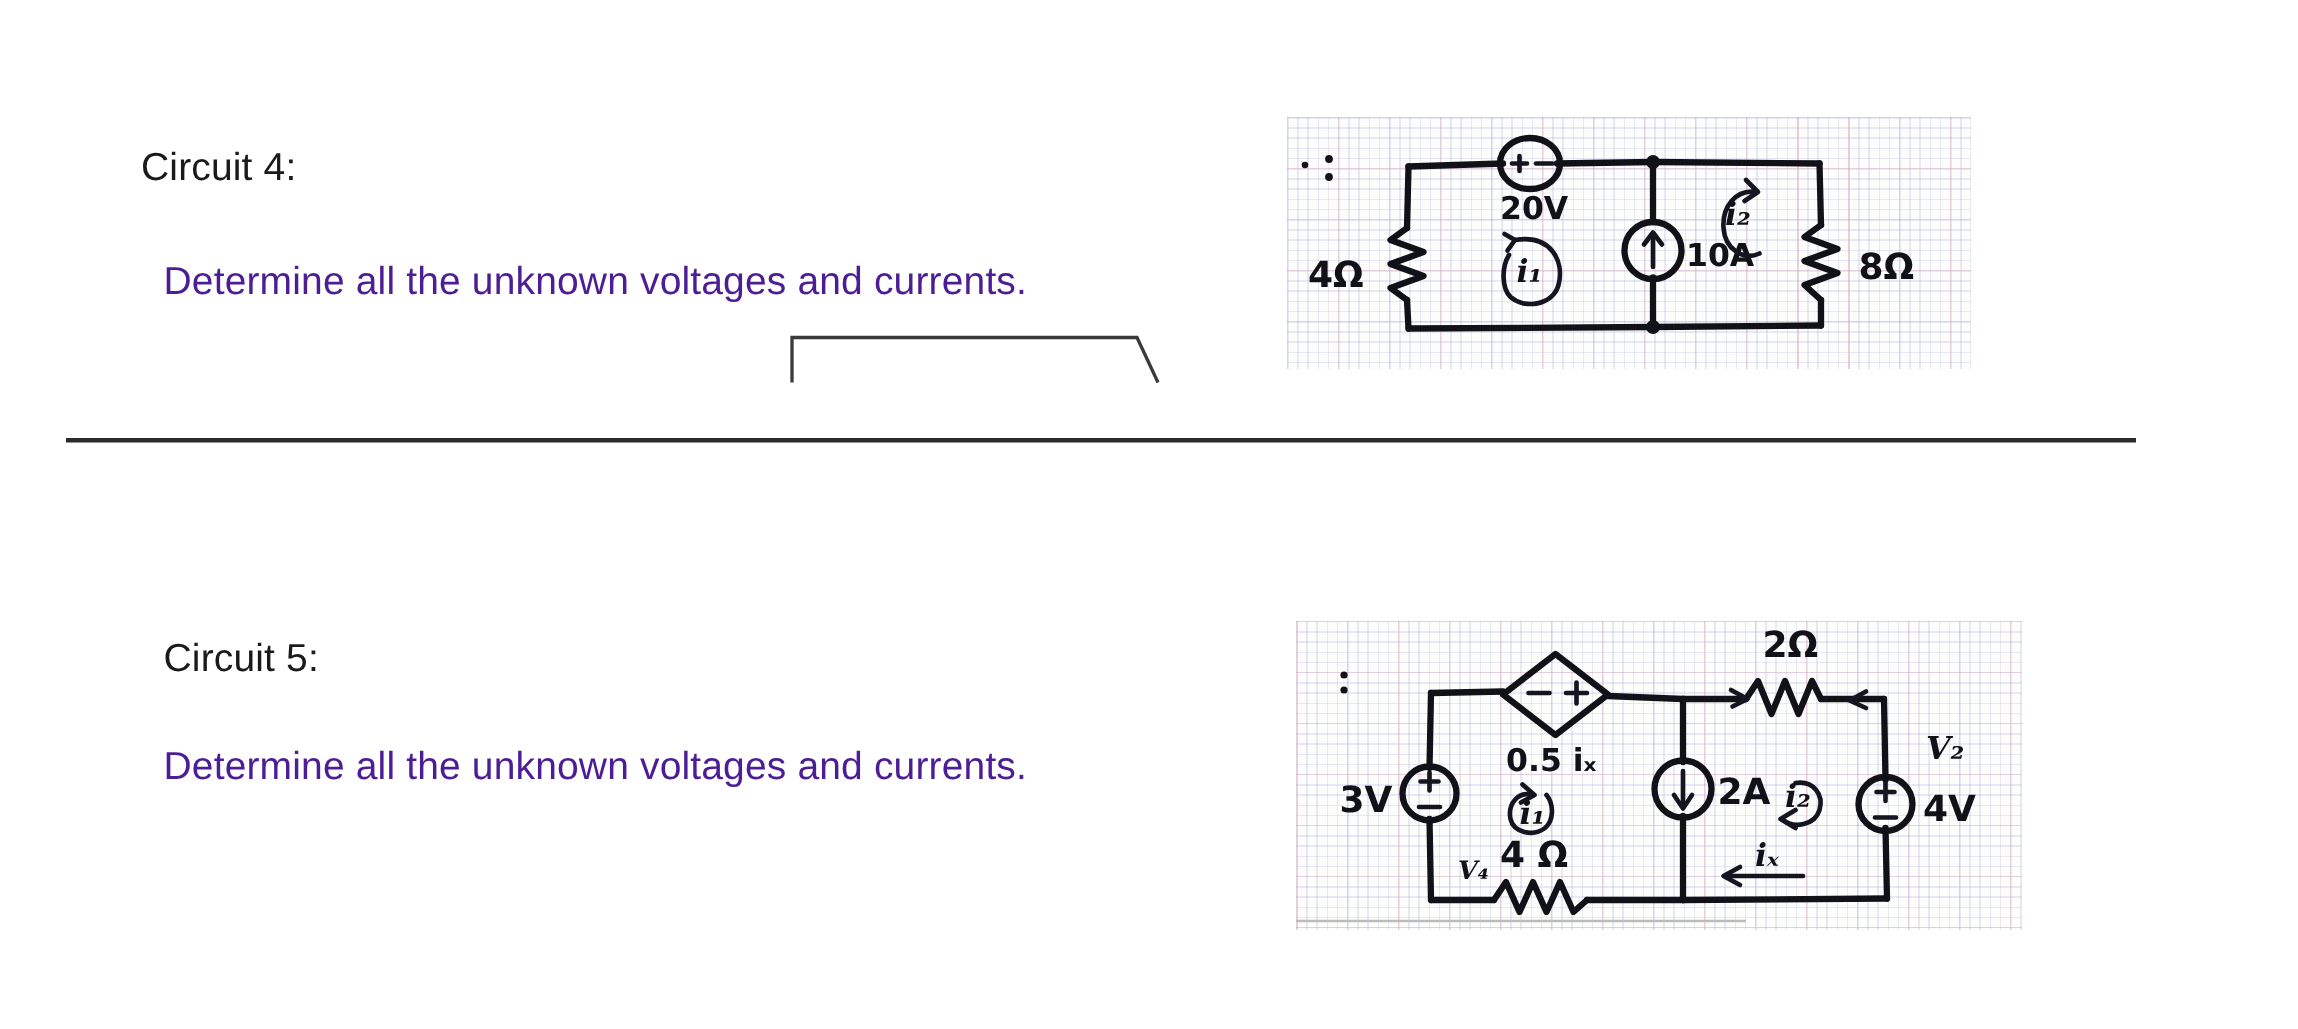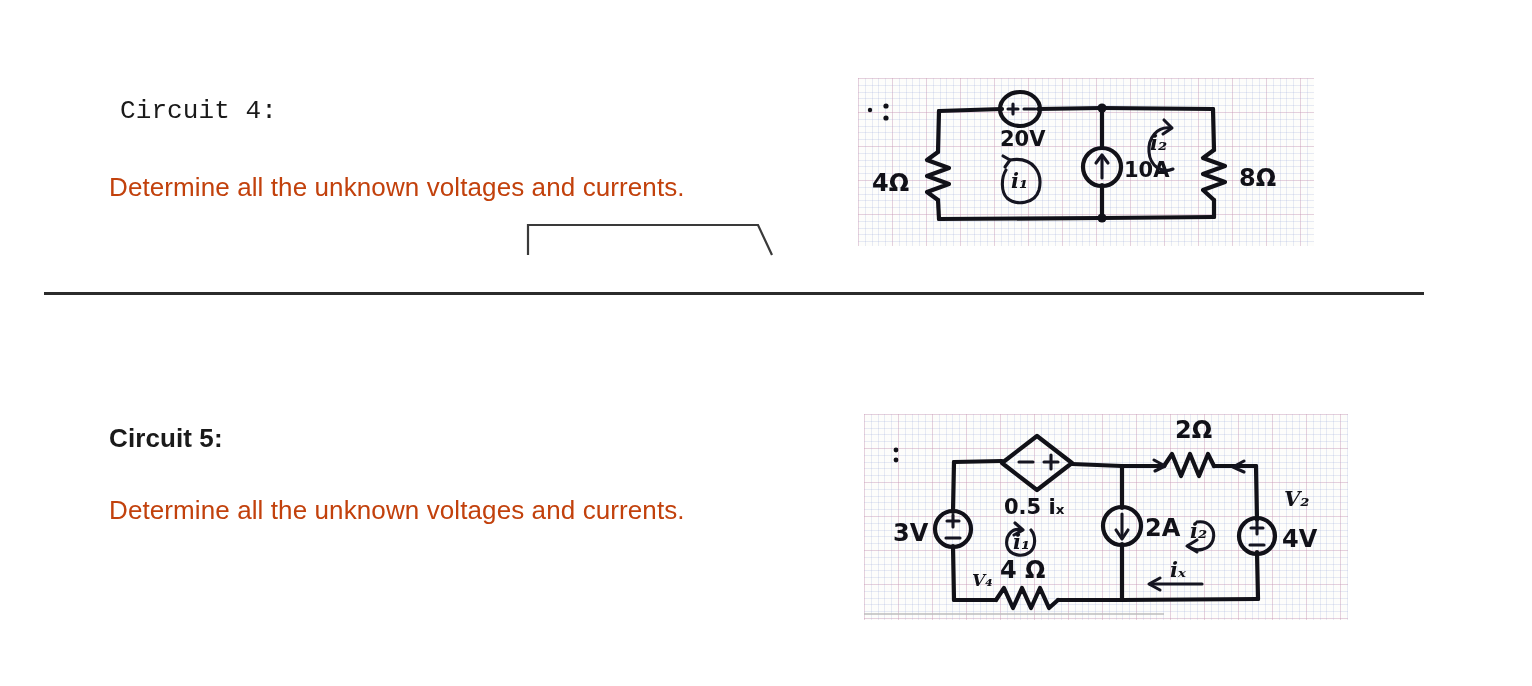--- a/index.html
+++ b/index.html
@@ -21,21 +21,21 @@
     position: absolute;
     font-size: 26px;
     letter-spacing: 0.1px;
     color: #1a1a1a;
     white-space: nowrap;
   }
   .q-body {
     position: absolute;
     font-size: 26px;
     letter-spacing: 0.1px;
-    color: #c2410c;
+    color: #4c1d95;
     white-space: nowrap;
   }
 
   
   .divider {
     position: absolute;
     left: 44px;
     width: 1380px;
     height: 0;
     border-top: 3px solid #2b2b2b;
@@ -101,21 +101,21 @@
     font-weight: 700;
     fill: #111118;
     stroke: none;
   }
 </style>
 </head>
 <body>
 
 <div>
 
-  <div class="q-title" style="left:120px; top:96px;font-family:Liberation Mono, monospace;">Circuit 4:</div>
+  <div class="q-title" style="left:94px; top:96px;">Circuit 4:</div>
 
   <div class="q-body" style="left:109px; top:172px;">Determine all the unknown voltages and currents.</div>
 
   <svg class="bracket" viewBox="0 0 248 34">
     <path d="M2,33 L2,3 L232,3 L246,33" fill="none" stroke="#3a3a3a" stroke-width="2.2"></path>
   </svg>
 
   <div class="figure" style="left:858px; top:78px; width:456px; height:168px;">
     <div class="grid"></div>
     <svg viewBox="0 0 456 168" preserveAspectRatio="none">
@@ -185,21 +185,21 @@
       </g>
       <text class="hand-it hand-md" x="292" y="72">i₂</text>
     </svg>
   </div>
 </div>
 
 <div class="divider" style="top:292px;"></div>
 
 <div>
 
-  <div class="q-title" style="left:109px; top:423px;font-weight:bold;">Circuit 5:</div>
+  <div class="q-title" style="left:109px; top:423px;">Circuit 5:</div>
 
   <div class="q-body" style="left:109px; top:495px;">Determine all the unknown voltages and currents.</div>
 
   <div class="figure" style="left:864px; top:414px; width:484px; height:206px;">
     <div class="grid"></div>
     <svg viewBox="0 0 484 206" preserveAspectRatio="none">
 
       <g class="ink-fill">
         <circle cx="32" cy="36" r="2.4"></circle>
         <circle cx="32" cy="46" r="2.4"></circle>

